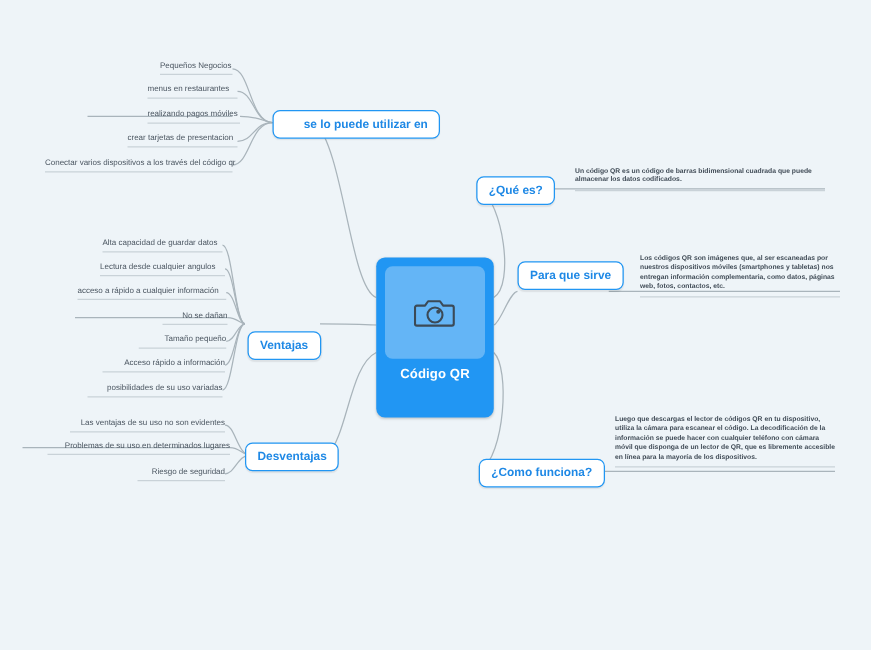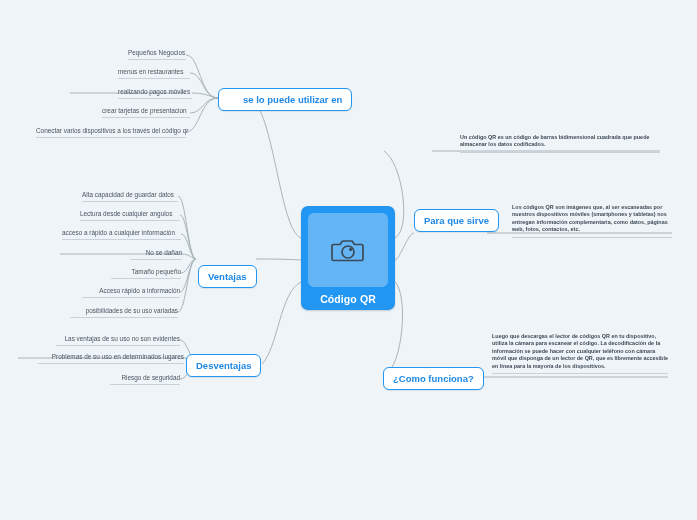--- a/index.html
+++ b/index.html
@@ -26,21 +26,21 @@
     height: 520px;
     pointer-events: none;
   }
 
   
   .central {
     position: absolute;
     left: 301px;
     top: 206px;
     width: 94px;
-    height: 104px;
+    height: 128px;
     background: #2196f3;
     border-radius: 7px;
     box-shadow: 0 1px 2px rgba(0,0,0,0.18);
     display: flex;
     flex-direction: column;
     align-items: center;
     justify-content: flex-start;
     box-sizing: border-box;
     padding: 7px 7px 0 7px;
   }
@@ -157,22 +157,23 @@
         </g>
       </svg>
     </div>
     <div class="central-label">Código QR</div>
   </div>
 
   <div class="pill" style="left:218px; top:88px;padding-left:24px;">se lo puede utilizar en</div>
 
   <div class="pill" style="left:198px; top:249px;margin-top:16px;">Ventajas</div>
 
-  <div class="pill" style="left:186px; top:354px;">Desventajas</div>
-
+  <div class="pill" style="left:196px; top:354px;">Desventajas</div>
+
+  <div class="pill" style="left:381px; top:141px;">¿Qué es?</div>
 
   <div class="pill" style="left:414px; top:209px;">Para que sirve</div>
 
   <div class="pill" style="left:383px; top:367px;">¿Como funciona?</div>
 
   <div class="leaf" style="left:128px; top:48px; width:58px;">Pequeños Negocios</div>
   <div class="leaf" style="left:118px; top:67px; width:72px;">menus en restaurantes</div>
   <div class="leaf" style="left:118px; top:87px; width:74px;">realizando pagos móviles</div>
   <div class="leaf" style="left:102px; top:106px; width:88px;">crear tarjetas de presentacion</div>
   <div class="leaf" style="left:36px; top:126px; width:150px;">Conectar varios dispositivos a los través del código qr</div>

